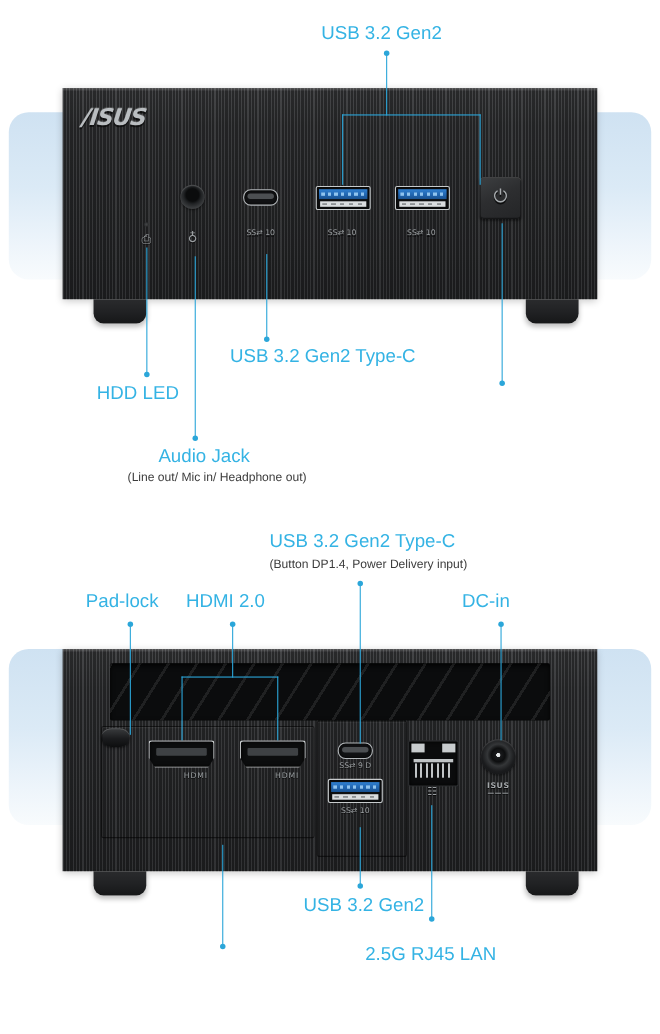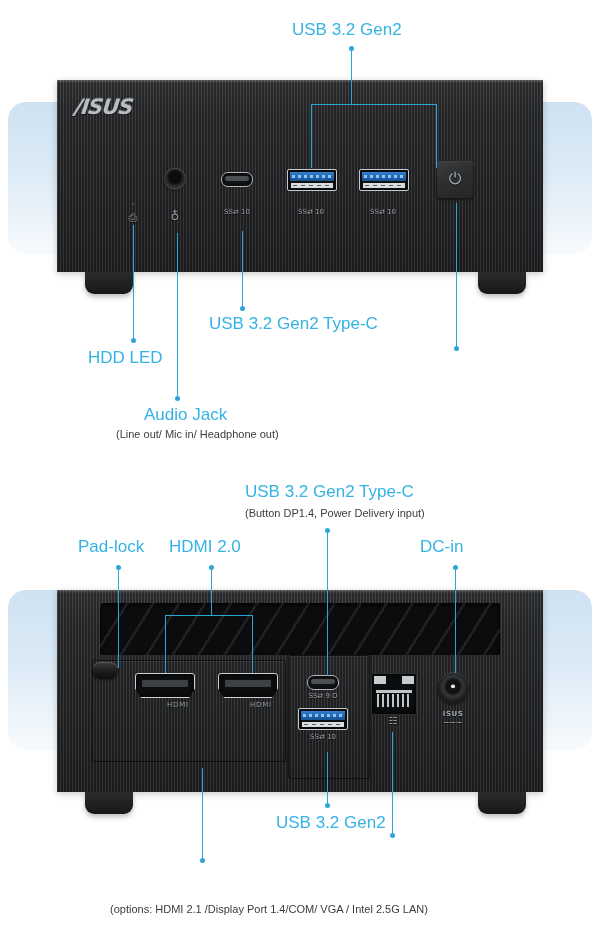--- a/index.html
+++ b/index.html
@@ -318,17 +318,17 @@
   <div class="lbl" style="left:420px;top:67px;">DC-in</div>
   <div class="dot" style="left:453px;top:95px;"></div>
   <div class="ln lnv" style="left:455px;top:98px;height:105px;"></div>
 
   <div class="ln lnv" style="left:327px;top:282px;height:52px;"></div>
   <div class="dot" style="left:325px;top:333px;"></div>
   <div class="lbl" style="left:276px;top:343px;">USB 3.2 Gen2</div>
 
   <div class="ln lnv" style="left:392px;top:262px;height:103px;"></div>
   <div class="dot" style="left:390px;top:363px;"></div>
+  <div class="lbl" style="left:332px;top:388px;">2.5G RJ45 LAN</div>
 
   <div class="ln lnv" style="left:202px;top:298px;height:92px;"></div>
   <div class="dot" style="left:200px;top:388px;"></div>
-  <div class="sub" style="left:110px;top:433px;">(options: HDMI 2.1 /Display Port 1.4/COM/ VGA / Intel 2.5G LAN)</div>
 </div>
 
 </body></html>

